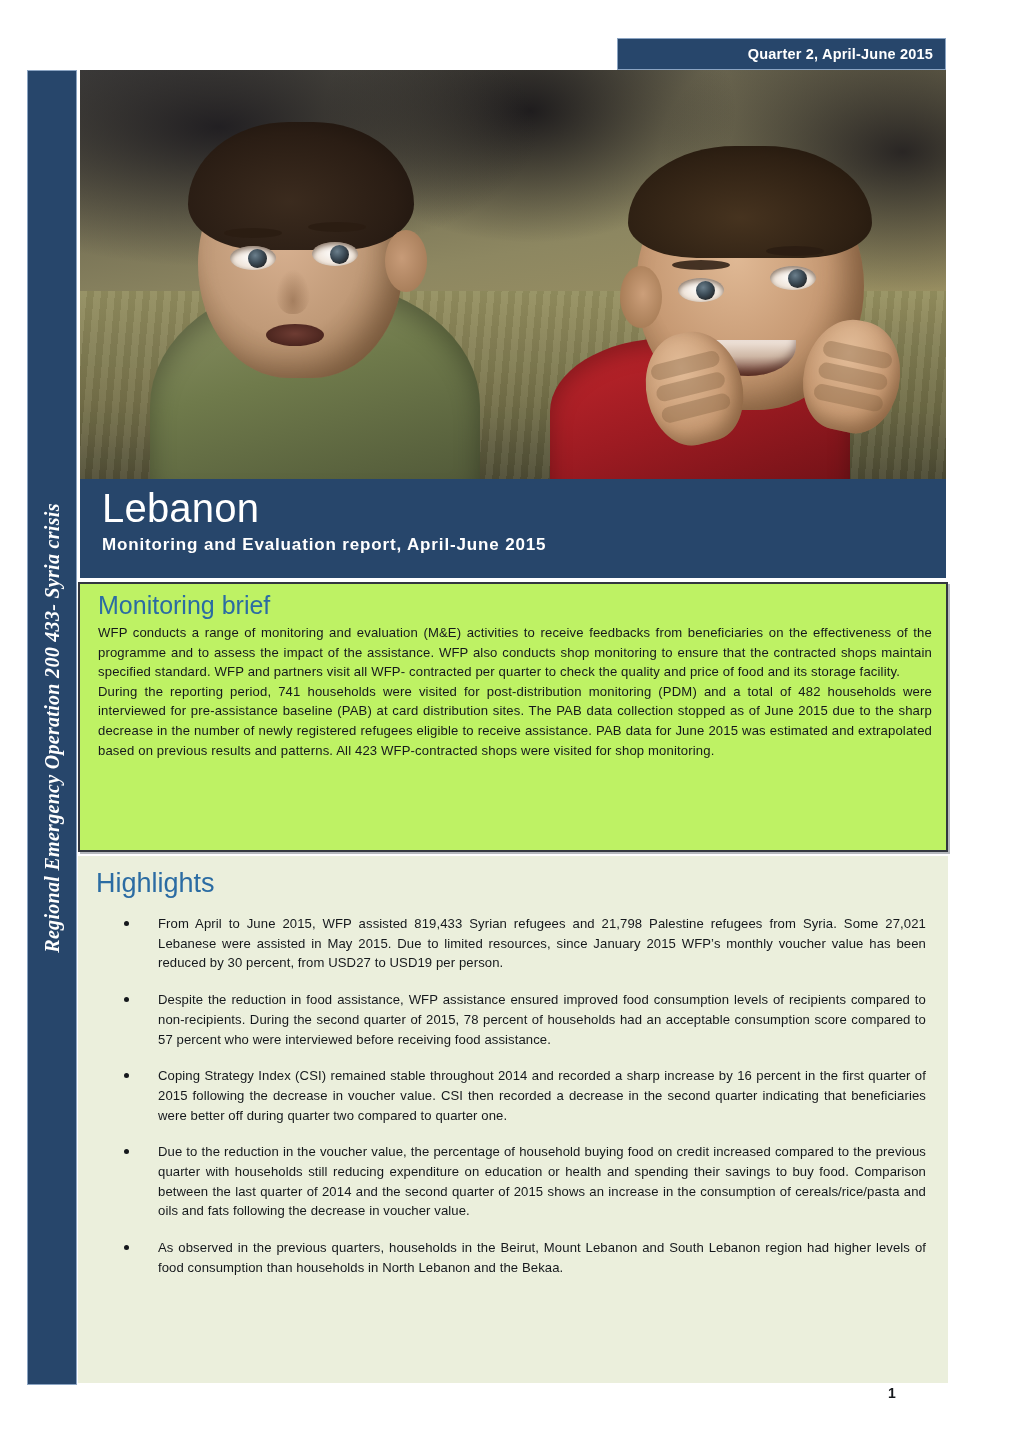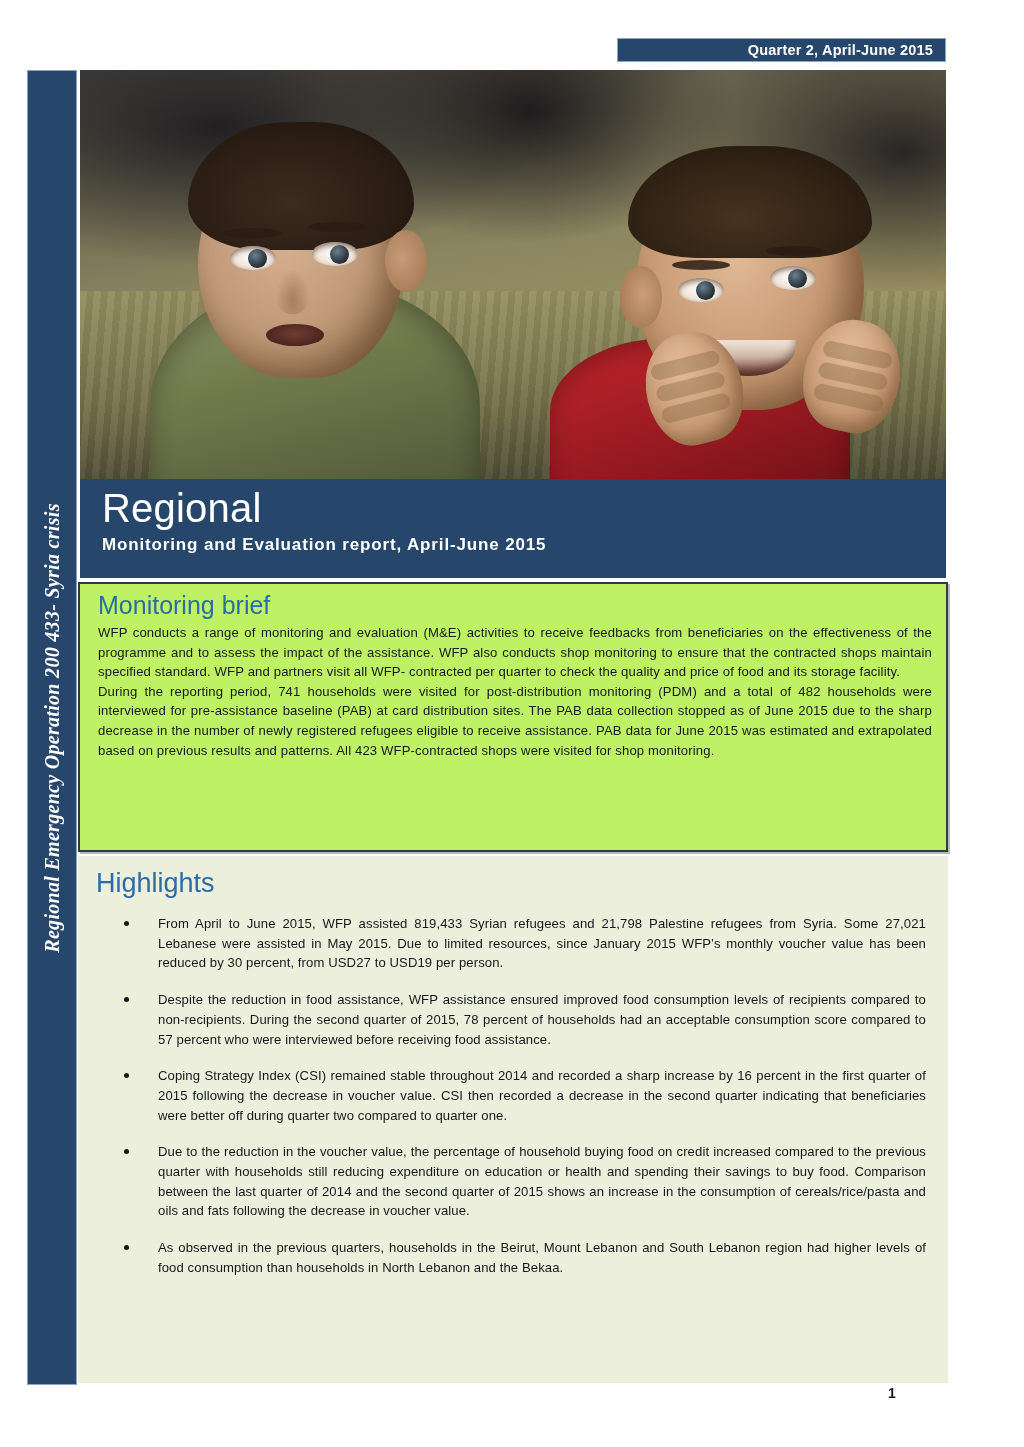--- a/index.html
+++ b/index.html
@@ -17,21 +17,21 @@
     height: 1447px;
     background: #ffffff;
   }
 
   
   #quarter-band {
     position: absolute;
     left: 617px;
     top: 38px;
     width: 329px;
-    height: 24px;
+    height: 32px;
     background: #27466b;
     border: 1px solid #8ba4c2;
     display: flex;
     align-items: center;
     justify-content: flex-end;
     padding-right: 12px;
     color: #ffffff;
     font-size: 14.5px;
     font-weight: bold;
     letter-spacing: .2px;
@@ -370,21 +370,21 @@
       <div class="finger" style="left:10px;top:68px;"></div>
     </div>
     <div class="hand hand-r">
       <div class="finger" style="left:14px;top:26px;"></div>
       <div class="finger" style="left:14px;top:48px;"></div>
       <div class="finger" style="left:14px;top:70px;"></div>
     </div>
   </div>
 
   <div id="title-block">
-    <div id="doc-title">Regional</div>
+    <div id="doc-title">Lebanon</div>
     <div id="doc-subtitle">Monitoring and Evaluation report, April-June 2015</div>
   </div>
 
   <div id="brief-panel">
     <div class="panel-heading-blue">Monitoring brief</div>
     <p class="brief-para">WFP conducts a range of monitoring and evaluation (M&amp;E) activities to receive feedbacks from beneficiaries on the effectiveness of the programme and to assess the impact of the assistance. WFP also conducts shop monitoring to ensure that the contracted shops maintain specified standard. WFP and partners visit all WFP- contracted per quarter to check the quality and price of food and its storage facility.</p>
     <p class="brief-para">During the reporting period, 741 households were visited for post-distribution monitoring (PDM) and a total of 482 households were interviewed for pre-assistance baseline (PAB) at card distribution sites. The PAB data collection stopped as of June 2015 due to the sharp decrease in the number of newly registered refugees eligible to receive assistance. PAB data for June 2015 was estimated and extrapolated based on previous results and patterns. All 423 WFP-contracted shops were visited for shop monitoring.</p>
   </div>
 
   <div id="highlights-panel">

